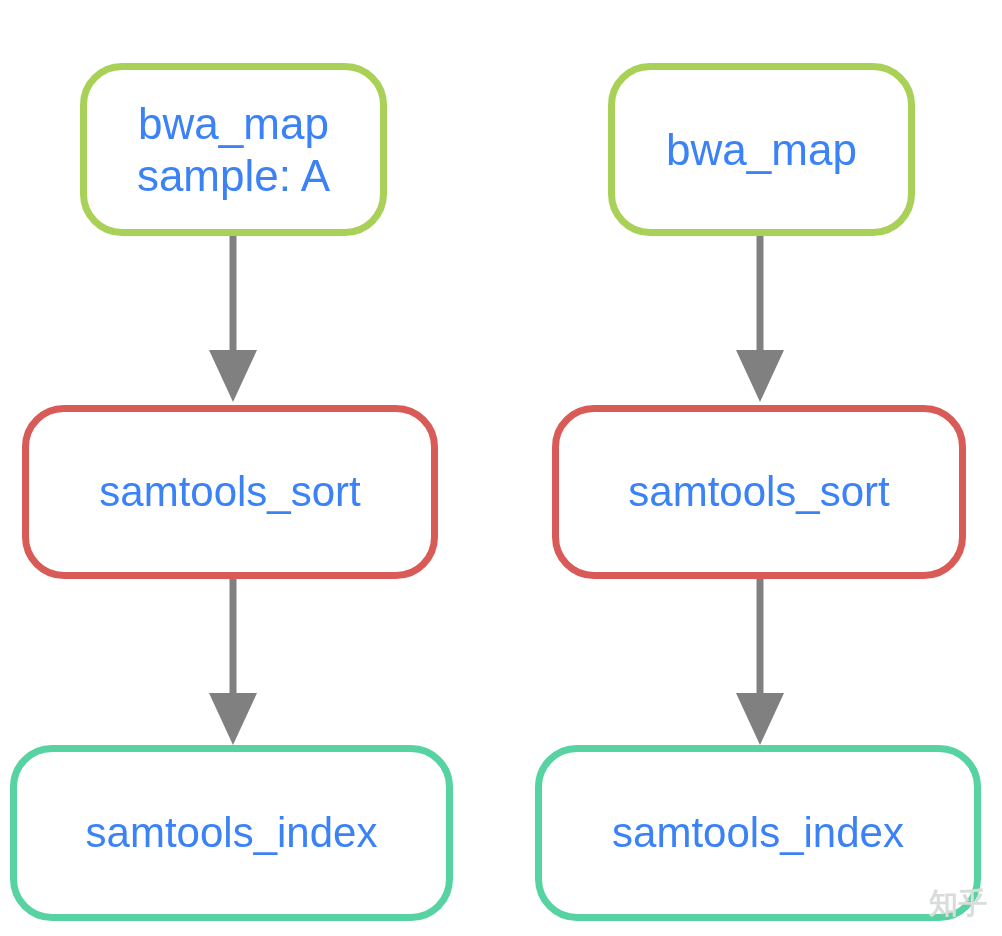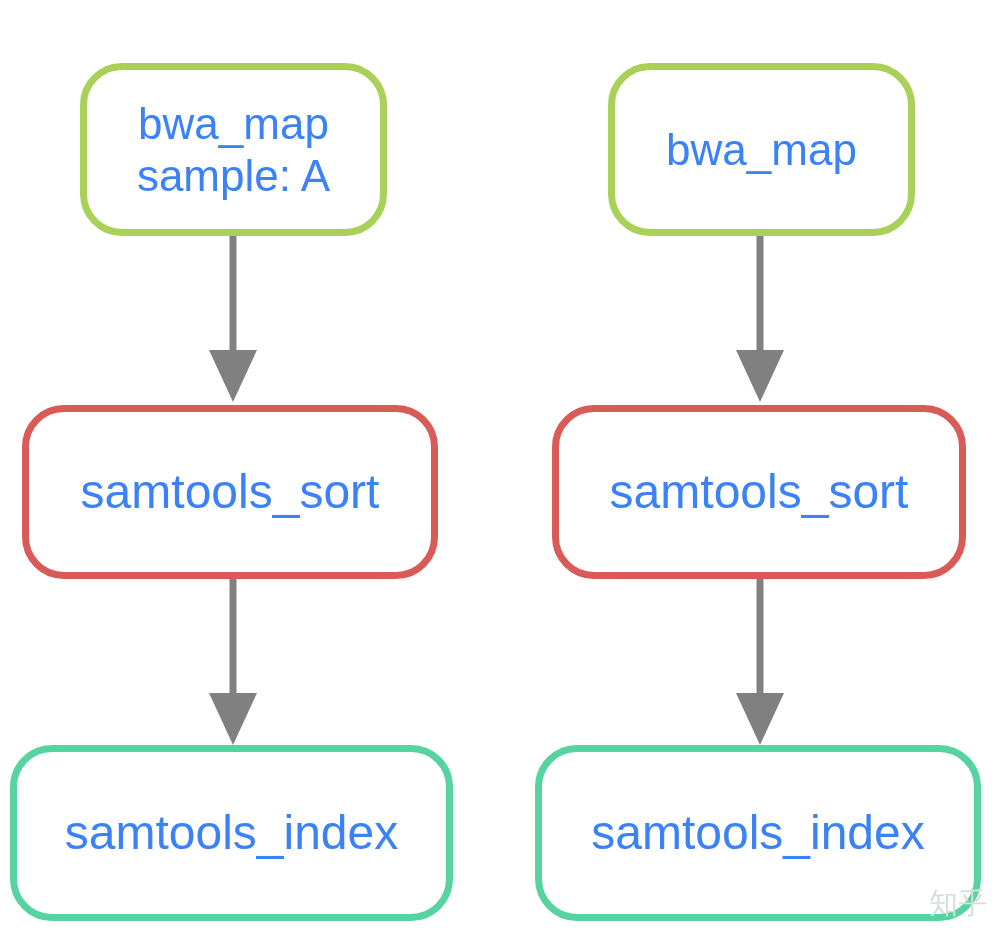--- a/index.html
+++ b/index.html
@@ -35,21 +35,21 @@
     text-align: center;
     color: #3b82f6;
     z-index: 3;
   }
   .node .line {
     display: block;
     line-height: 1.16;
     white-space: nowrap;
   }
   .node.two-line .line { font-size: 44px; }
-  .node.one-line .line { font-size: 48px; }
+  .node.one-line .line { font-size: 42px; }
 
   
   .edge {
     position: absolute;
     z-index: 1;
   }
   .edge svg { display: block; overflow: visible; }
 
   
   #watermark {
@@ -59,20 +59,21 @@
     z-index: 6;
     display: flex;
     align-items: baseline;
     gap: 10px;
     color: #d8dcdb;
     font-size: 29px;
     letter-spacing: 0.5px;
     user-select: none;
     pointer-events: none;
     white-space: nowrap;
+    font-weight: bold;
   }
   #watermark .wm-logo { font-family: "DejaVu Sans", sans-serif; }
 </style>
 </head>
 <body>
 
 <div id="canvas">
 
   <div class="edge" style="left:208px; top:232px; width:50px; height:172px;">
     <svg width="50" height="172" viewBox="0 0 50 172">

